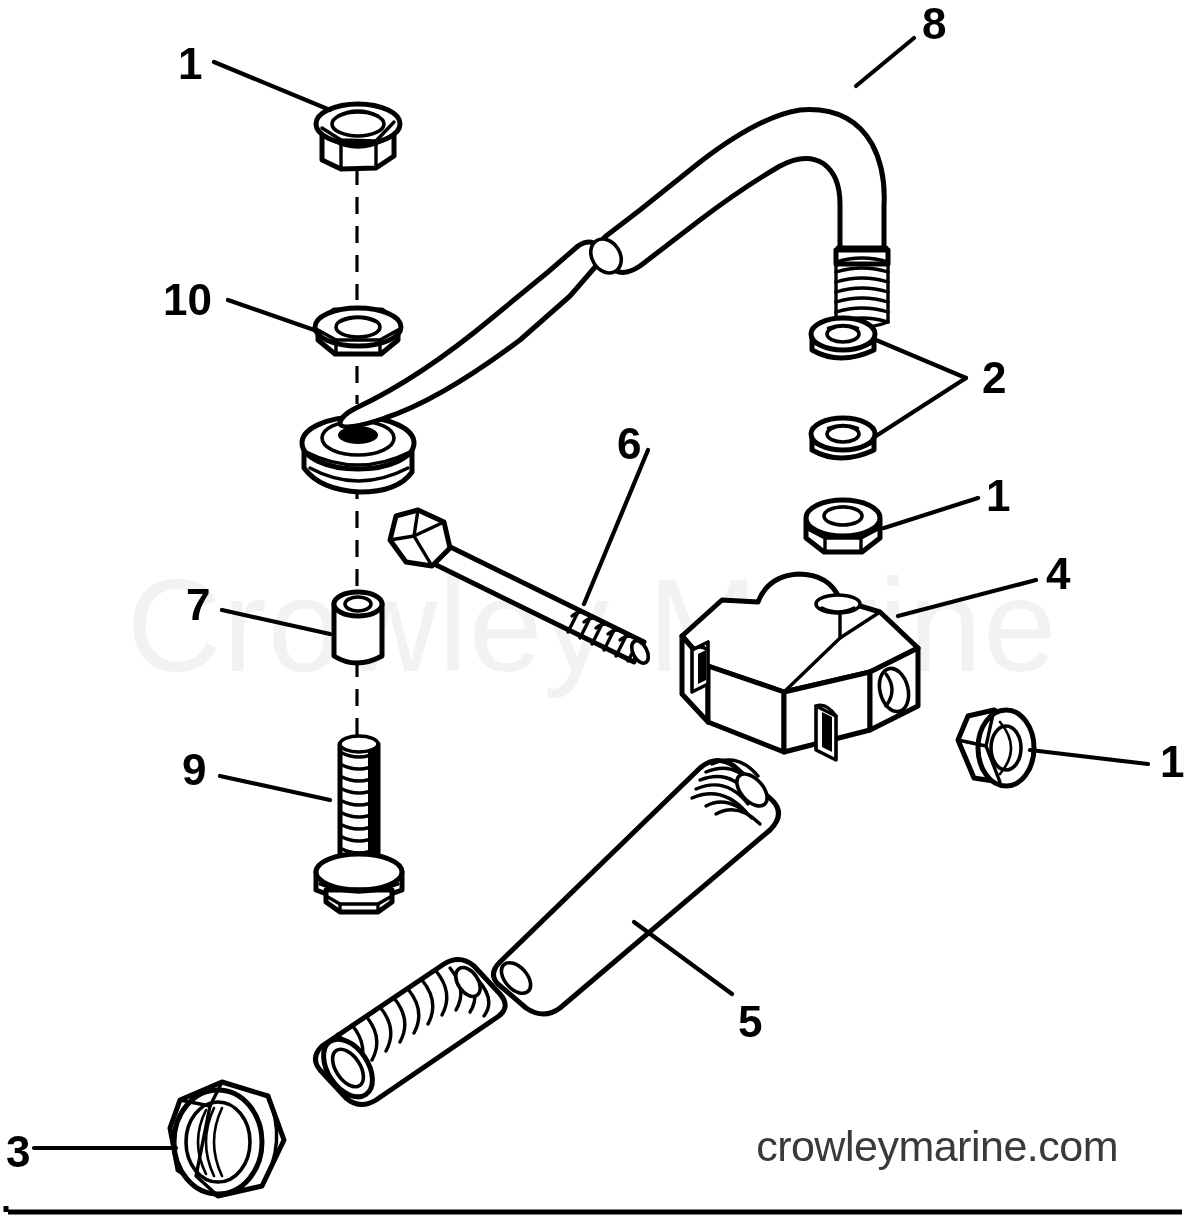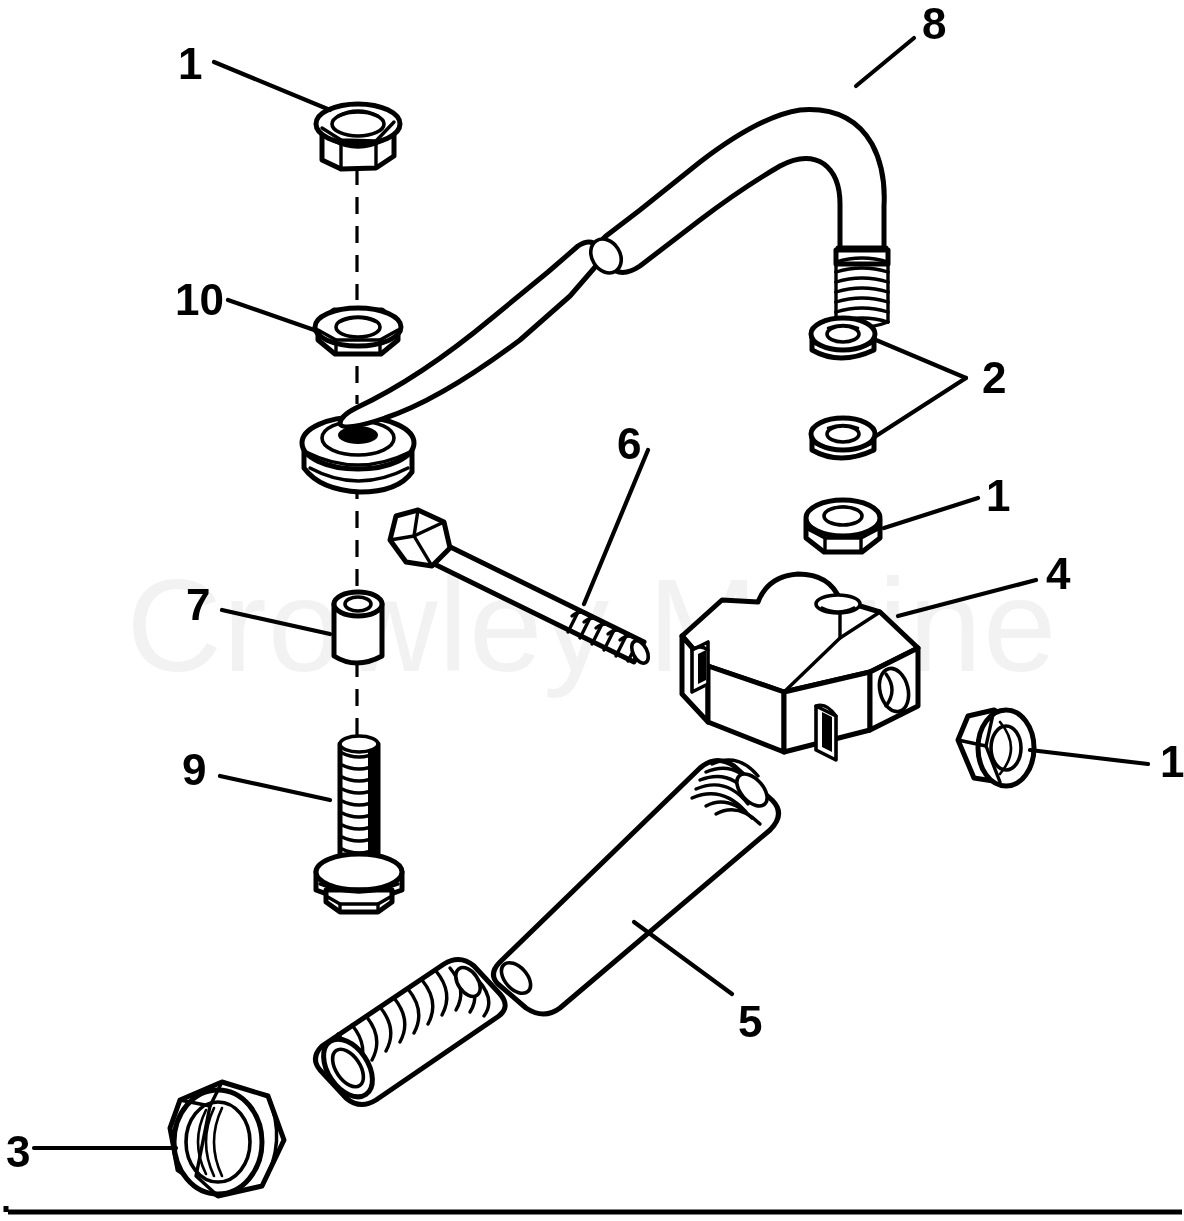--- a/index.html
+++ b/index.html
@@ -300,25 +300,26 @@
       <path class="lead" d="M732 994 L634 922"></path>
       <path class="lead" d="M34 1148 L176 1148"></path>
     </g>
 
     <path d="M8 1212 L1182 1212" stroke="#000" stroke-width="5" fill="none"></path>
     <path d="M6 1206 L6 1212" stroke="#000" stroke-width="5" fill="none"></path>
   </svg>
 
   <div class="callout" style="left:178px;top:42px;">1</div>
   <div class="callout" style="left:922px;top:2px;">8</div>
-  <div class="callout" style="left:163px;top:278px;margin-left:12px;">10</div>
+  <div class="callout" style="left:163px;top:278px;">10</div>
   <div class="callout" style="left:982px;top:356px;">2</div>
   <div class="callout" style="left:617px;top:422px;">6</div>
   <div class="callout" style="left:986px;top:474px;">1</div>
   <div class="callout" style="left:1046px;top:552px;">4</div>
   <div class="callout" style="left:186px;top:583px;">7</div>
   <div class="callout" style="left:1160px;top:740px;">1</div>
   <div class="callout" style="left:182px;top:748px;">9</div>
   <div class="callout" style="left:738px;top:1000px;">5</div>
   <div class="callout" style="left:6px;top:1130px;">3</div>
 
+  <div class="footer">crowleymarine.com</div>
 
 </div>
 
 </body></html>

